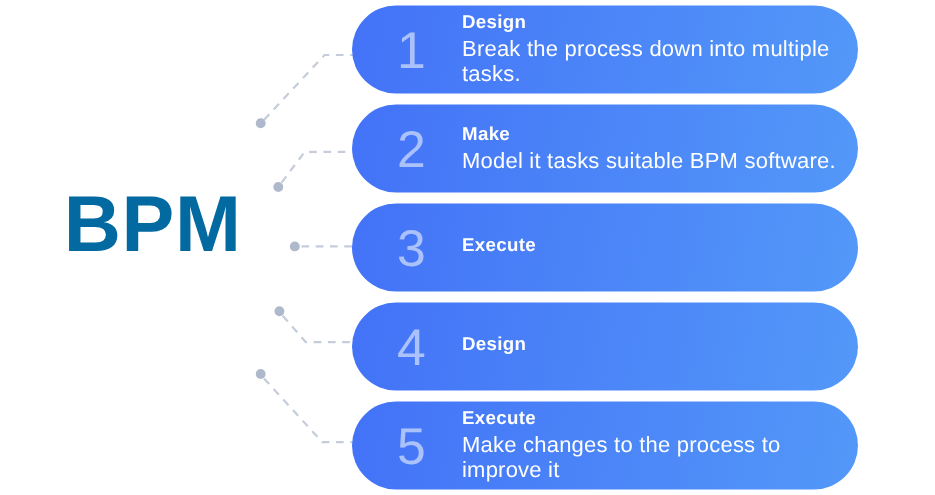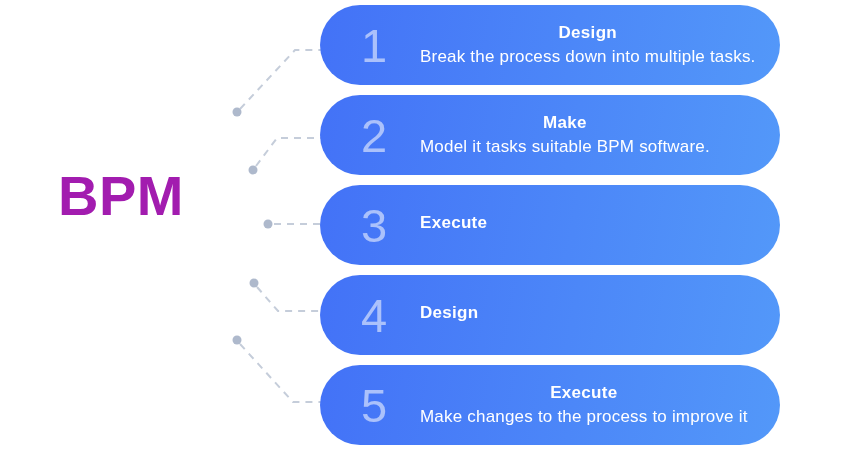--- a/index.html
+++ b/index.html
@@ -12,24 +12,24 @@
     position: relative;
     width: 850px;
     height: 450px;
     background: #ffffff;
     overflow: hidden;
   }
   .bpm-title {
     position: absolute;
     left: 58px;
     top: 168px;
-    font-size: 56px;
+    font-size: 72px;
     font-weight: 800;
     line-height: 1;
-    color: #a21caf;
+    color: #0369a1;
     letter-spacing: 0.5px;
     user-select: none;
   }
   .connector-svg {
     position: absolute;
     left: 0;
     top: 0;
     width: 850px;
     height: 450px;
     pointer-events: none;
@@ -65,30 +65,29 @@
     font-weight: 400;
     line-height: 1;
     color: rgba(255, 255, 255, 0.55);
     user-select: none;
   }
   .step-card .step-text {
     margin-left: 20px;
     display: flex;
     flex-direction: column;
     justify-content: center;
-    align-items: center;
   }
   .step-card .step-title {
     font-size: 17px;
     font-weight: 700;
     letter-spacing: 0.3px;
     margin-bottom: 4px;
   }
   .step-card .step-desc {
-    font-size: 17px;
+    font-size: 20px;
     font-weight: 400;
     letter-spacing: 0.2px;
   }
   .card-1 { top: 5px; }
   .card-2 { top: 95px; }
   .card-3 { top: 185px; }
   .card-4 { top: 275px; }
   .card-5 { top: 365px; }
 </style>
 </head>

